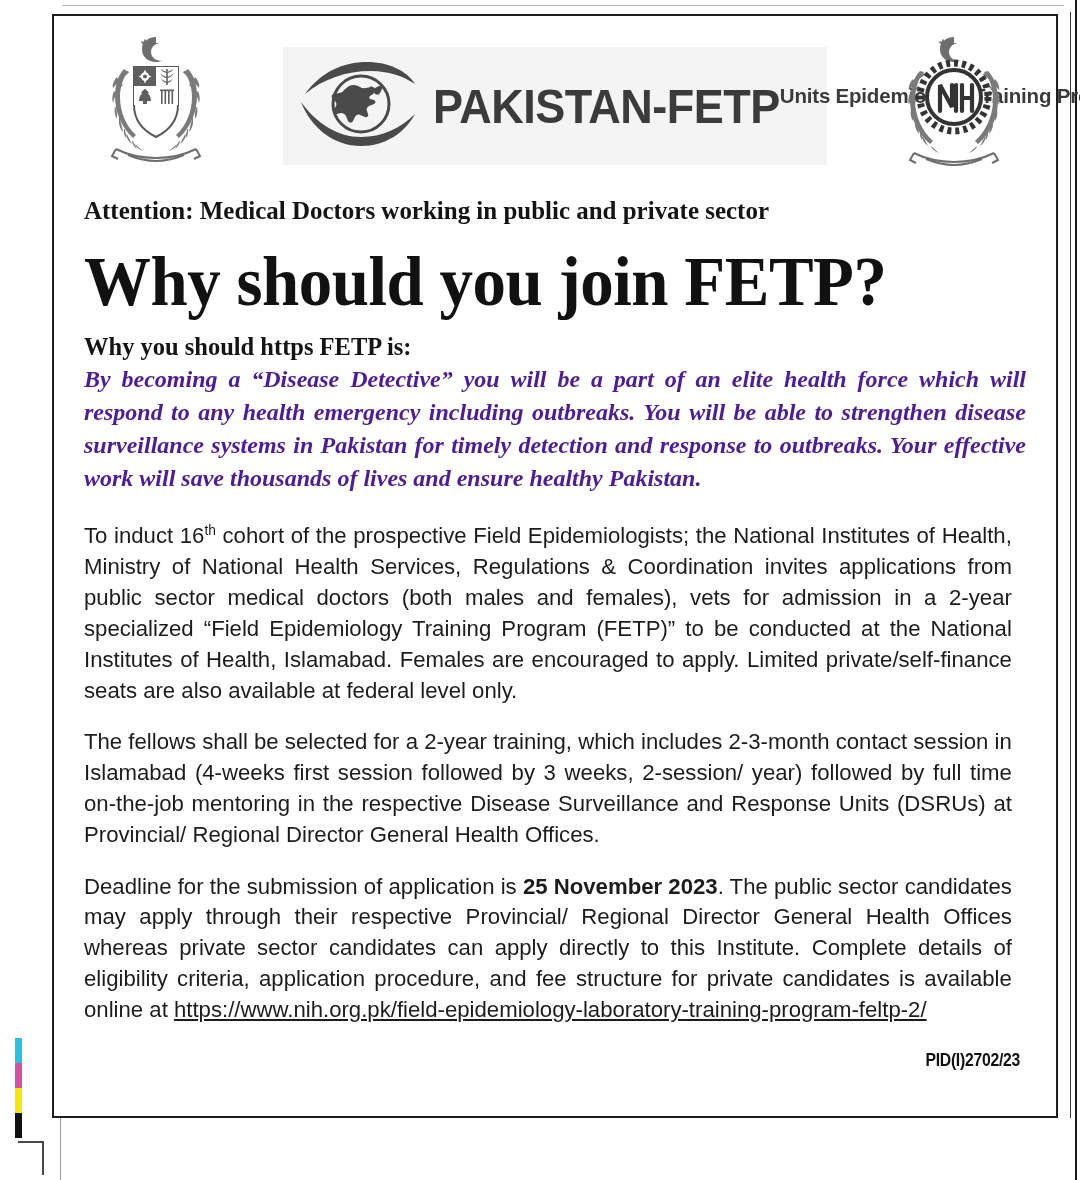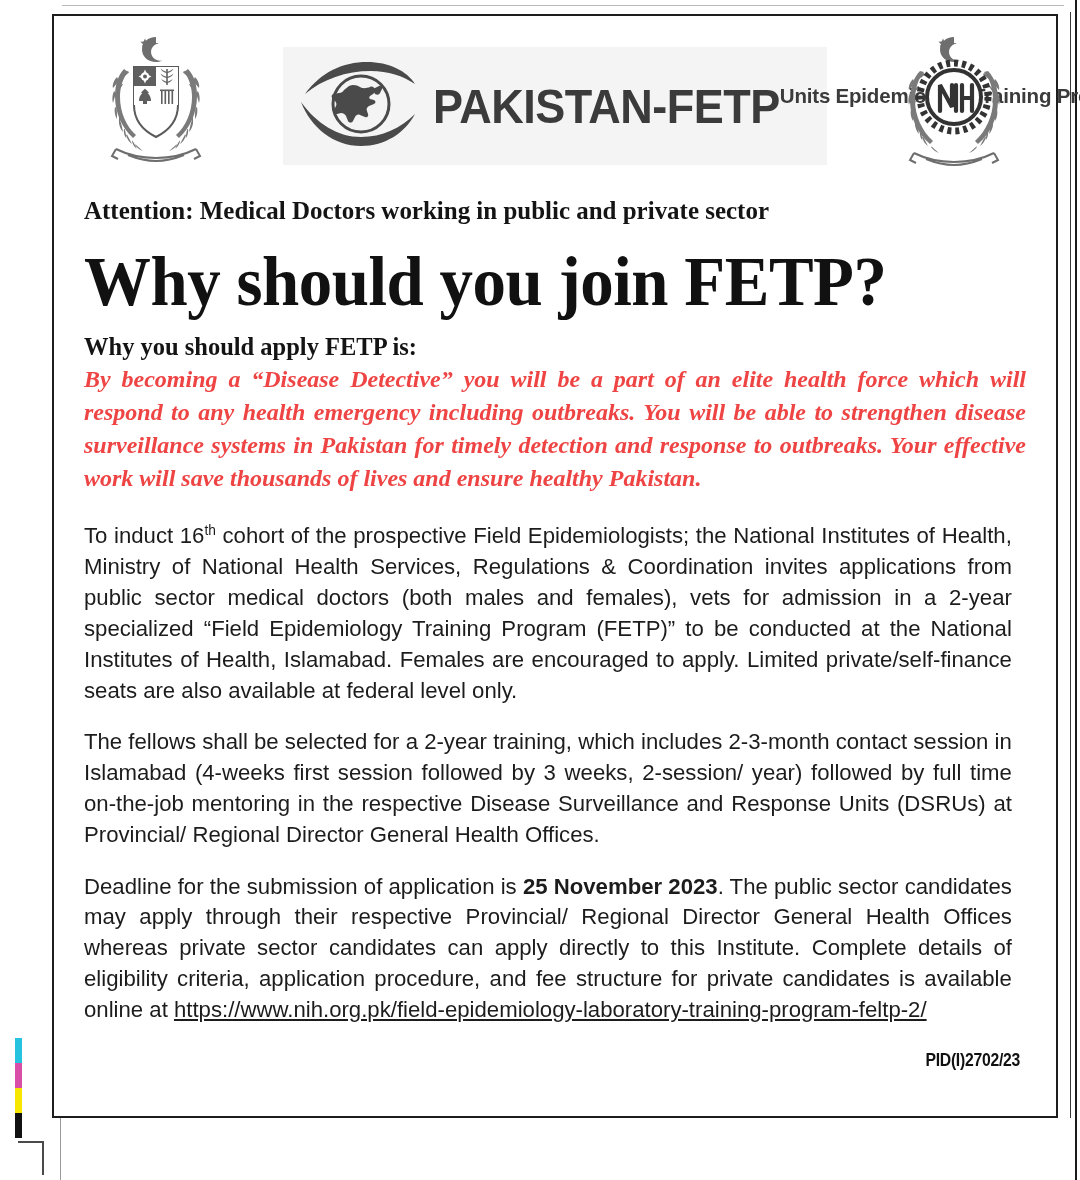--- a/index.html
+++ b/index.html
@@ -164,21 +164,21 @@
     color: #141414;
     margin: 16px 0 2px 0;
   }
 
   .lede {
     font-family: "Liberation Serif", serif;
     font-weight: bold;
     font-style: italic;
     font-size: 24px;
     line-height: 1.38;
-    color: #ef4444;
+    color: #4c1d95;
     text-align: justify;
     margin: 2px 0 8px 0;
     hyphens: none;
   }
 
   .para {
     font-family: "Liberation Sans", sans-serif;
     font-size: 22.5px;
     line-height: 1.37;
     color: #1c1c1c;
@@ -350,21 +350,21 @@
       </svg>
     </div>
   </div>
 
   <div id="ad-body">
 
     <div class="attention-line">Attention: Medical Doctors working in public and private sector</div>
 
     <h1 class="headline">Why should you join FETP?</h1>
 
-    <div class="subhead">Why you should apply FETP is:</div>
+    <div class="subhead">Why you should https FETP is:</div>
 
     <p class="lede">By becoming a “Disease Detective” you will be a part of an elite health force which will respond to any health emergency including outbreaks. You will be able to strengthen disease surveillance systems in Pakistan for timely detection and response to outbreaks. Your effective work will save thousands of lives and ensure healthy Pakistan.</p>
 
     <p class="para first">
       <span>To induct 16</span><sup>th</sup><span> cohort of the prospective Field Epidemiologists; the National Institutes of Health, Ministry of National Health Services, Regulations &amp; Coordination invites applications from public sector medical doctors (both males and females), vets for admission in a 2-year specialized “Field Epidemiology Training Program (FETP)” to be conducted at the National Institutes of Health, Islamabad. Females are encouraged to apply. Limited private/self-finance seats are also available at federal level only.</span>
     </p>
 
     <p class="para">The fellows shall be selected for a 2-year training, which includes 2-3-month contact session in Islamabad (4-weeks first session followed by 3 weeks, 2-session/ year) followed by full time on-the-job mentoring in the respective Disease Surveillance and Response Units (DSRUs) at Provincial/ Regional Director General Health Offices.</p>
 
     <p class="para">

